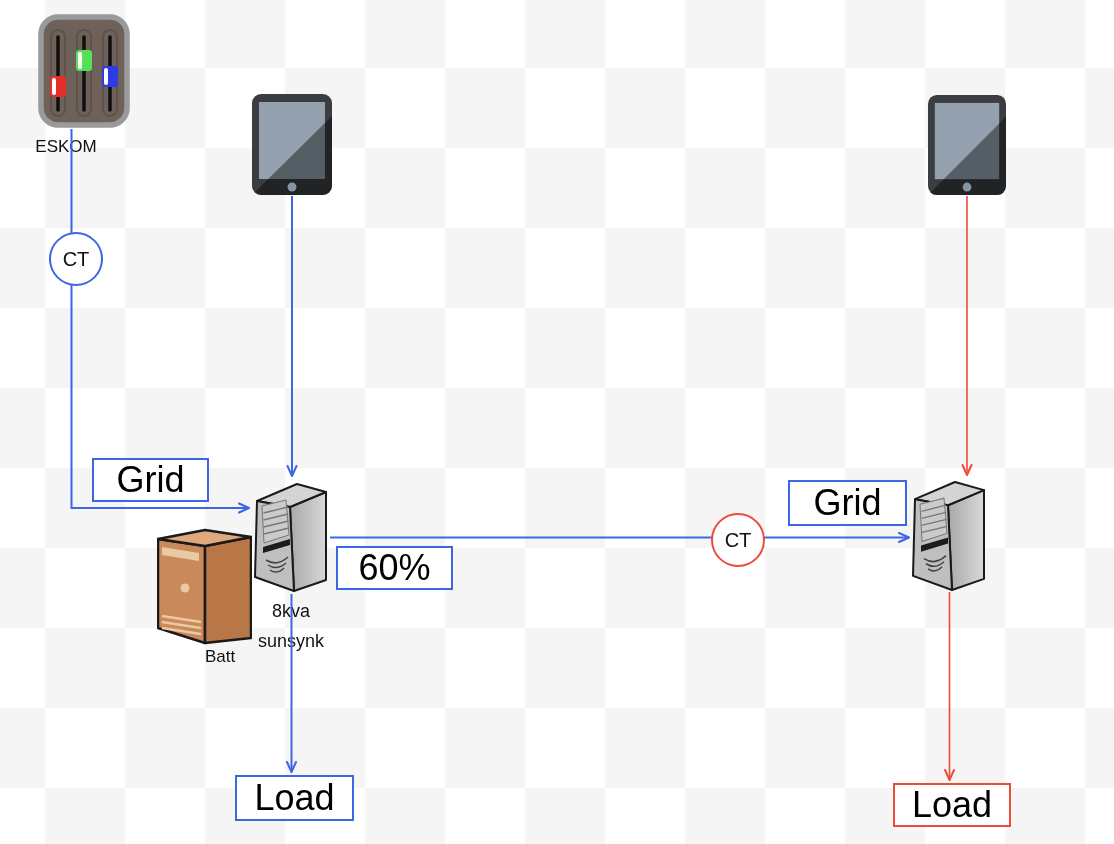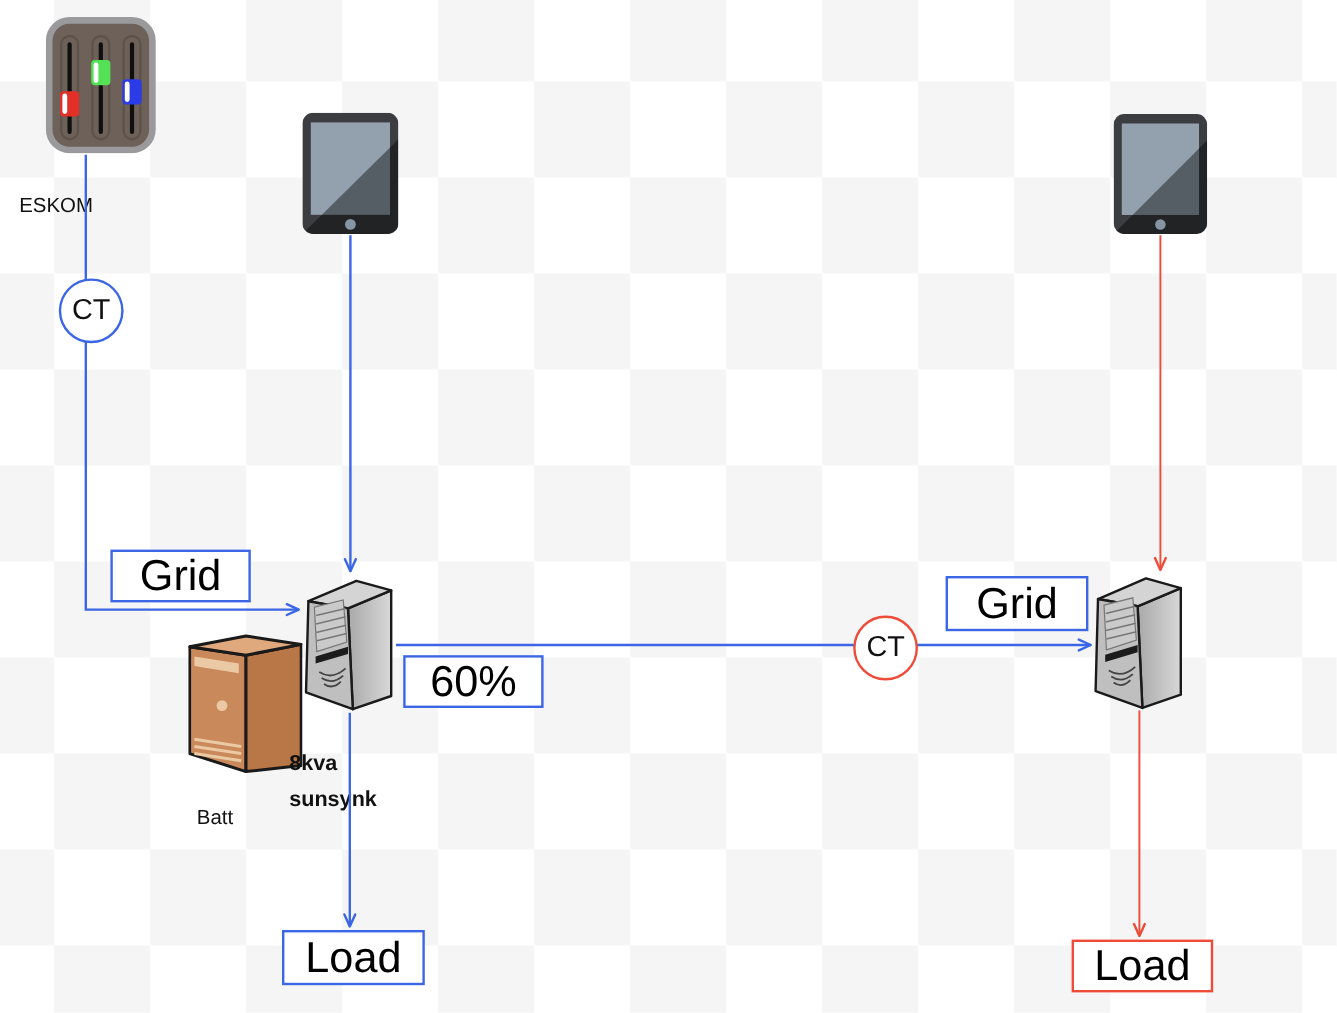--- a/index.html
+++ b/index.html
@@ -25,28 +25,28 @@
     position:absolute;z-index:3;background:#ffffff;
     display:flex;align-items:center;justify-content:center;
     font-size:36px;color:#000;line-height:1;letter-spacing:0;
   }
   .border-blue{border:2px solid #3B66E5;}
   .border-red{border:2px solid #EE4B38;}
   
   .ct-circle{
     position:absolute;z-index:3;width:50px;height:50px;border-radius:50%;
     background:#fff;display:flex;align-items:center;justify-content:center;
-    font-size:24px;color:#111;
+    font-size:20px;color:#111;
   }
   
   .shape-label{
-    position:absolute;z-index:1;text-align:left;color:#111;font-size:17px;margin-top:25px;
+    position:absolute;z-index:1;text-align:center;color:#111;font-size:17px;
   }
   .inv-label{font-size:18px;line-height:30px;z-index:1;}
-  .inv-label.bold{font-weight:bold;}
+  .inv-label.bold{font-weight:normal;}
   .inv-label span{display:block;}
   .shapes{z-index:1;}
 </style>
 </head>
 <body>
 
 <div class="canvas">
 
   <div class="node shapes" style="left:38px;top:14px;width:92px;height:114px;">
     <svg class="icon-svg" viewBox="0 0 92 114">
@@ -101,21 +101,21 @@
       <polygon points="1,11 48,18 48,115 1,100" fill="#C9895A" stroke="#1A1A1A" stroke-width="2.5" stroke-linejoin="round"></polygon>
       <polygon points="48,18 94,9 94,110 48,115" fill="#B97647" stroke="#1A1A1A" stroke-width="2.5" stroke-linejoin="round"></polygon>
       <polygon points="1,11 48,2 94,9 48,18" fill="#DFA87D" stroke="#1A1A1A" stroke-width="2.5" stroke-linejoin="round"></polygon>
       <polygon points="5,19 42,25 42,33 5,27" fill="#EAC9A4"></polygon>
       <circle cx="28" cy="60" r="4.5" fill="#EAC9A4"></circle>
       <line x1="5" y1="88" x2="44" y2="94" stroke="#EAC9A4" stroke-width="2.5"></line>
       <line x1="5" y1="94" x2="44" y2="100" stroke="#EAC9A4" stroke-width="2.5"></line>
       <line x1="5" y1="100" x2="44" y2="106" stroke="#EAC9A4" stroke-width="2.5"></line>
     </svg>
   </div>
-  <div class="shape-label" style="left:164px;top:647px;width:80px;"><span>Batt</span></div>
+  <div class="shape-label" style="left:180px;top:647px;width:80px;"><span>Batt</span></div>
 
   <div class="node shapes" style="left:253px;top:480px;width:76px;height:114px;">
     <svg class="icon-svg" viewBox="0 0 76 114">
       <defs>
         <linearGradient id="sideg1" x1="0" y1="0" x2="1" y2="0">
           <stop offset="0" stop-color="#A9A9A9"></stop>
             <stop offset="1" stop-color="#D8D8D8"></stop>
         </linearGradient>
       </defs>
       <polygon points="37,27 73,12 73,100 41,111" fill="url(#sideg1)" stroke="#1A1A1A" stroke-width="2" stroke-linejoin="round"></polygon>

